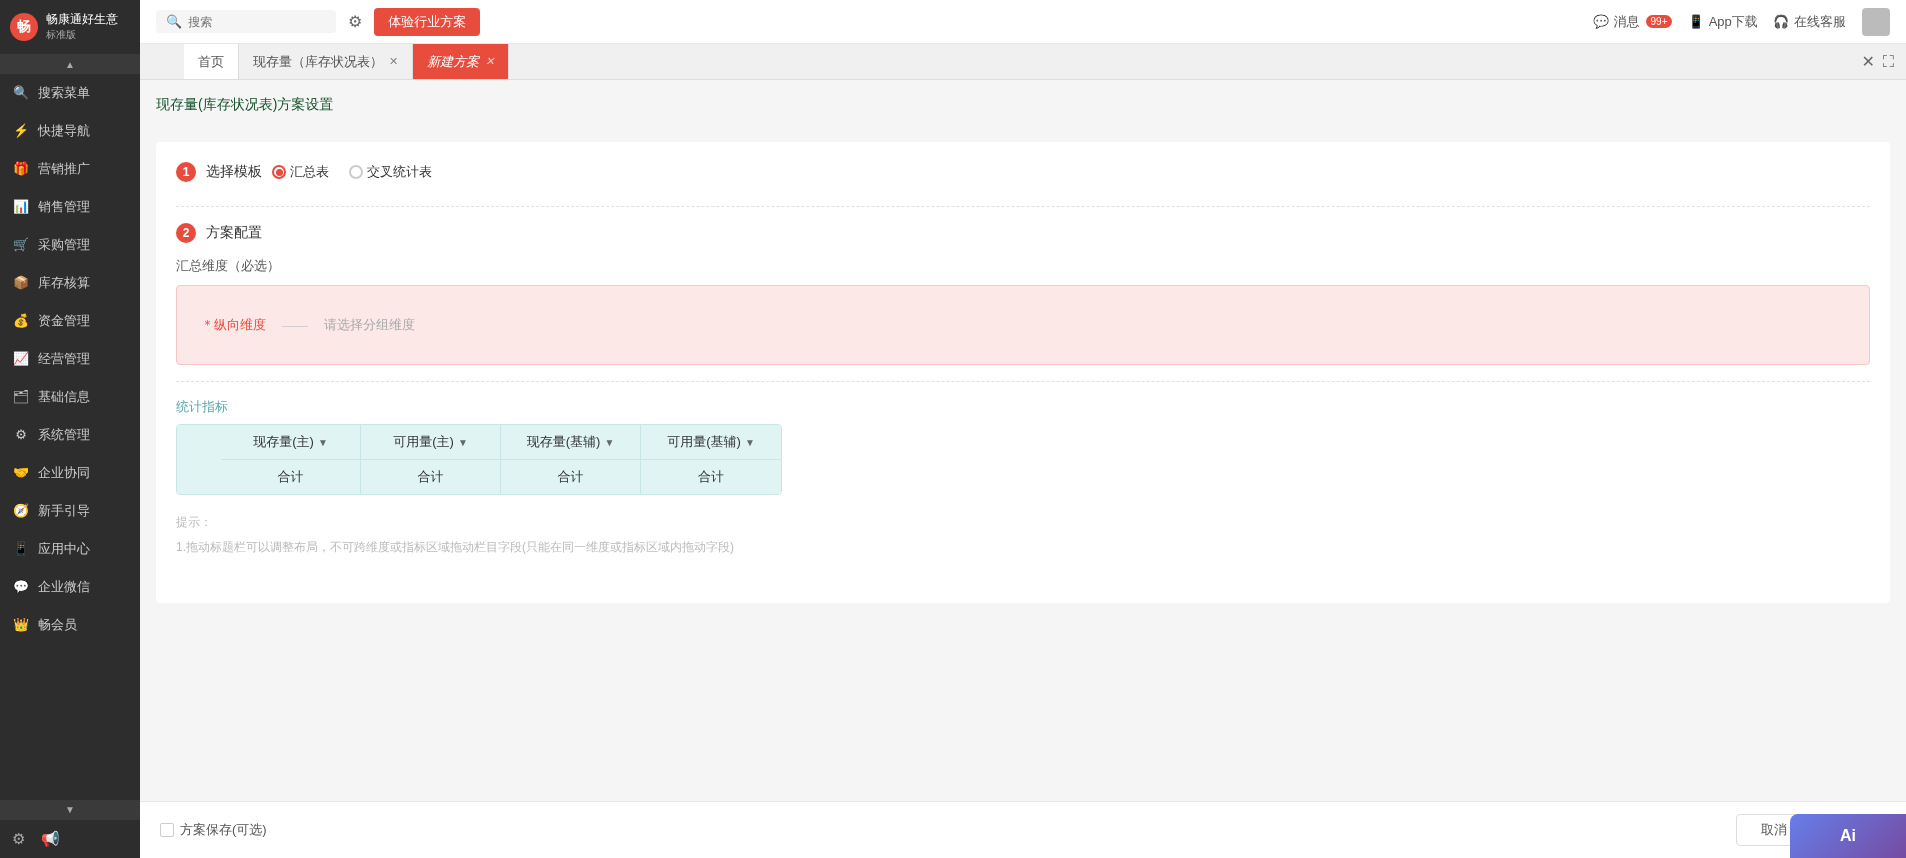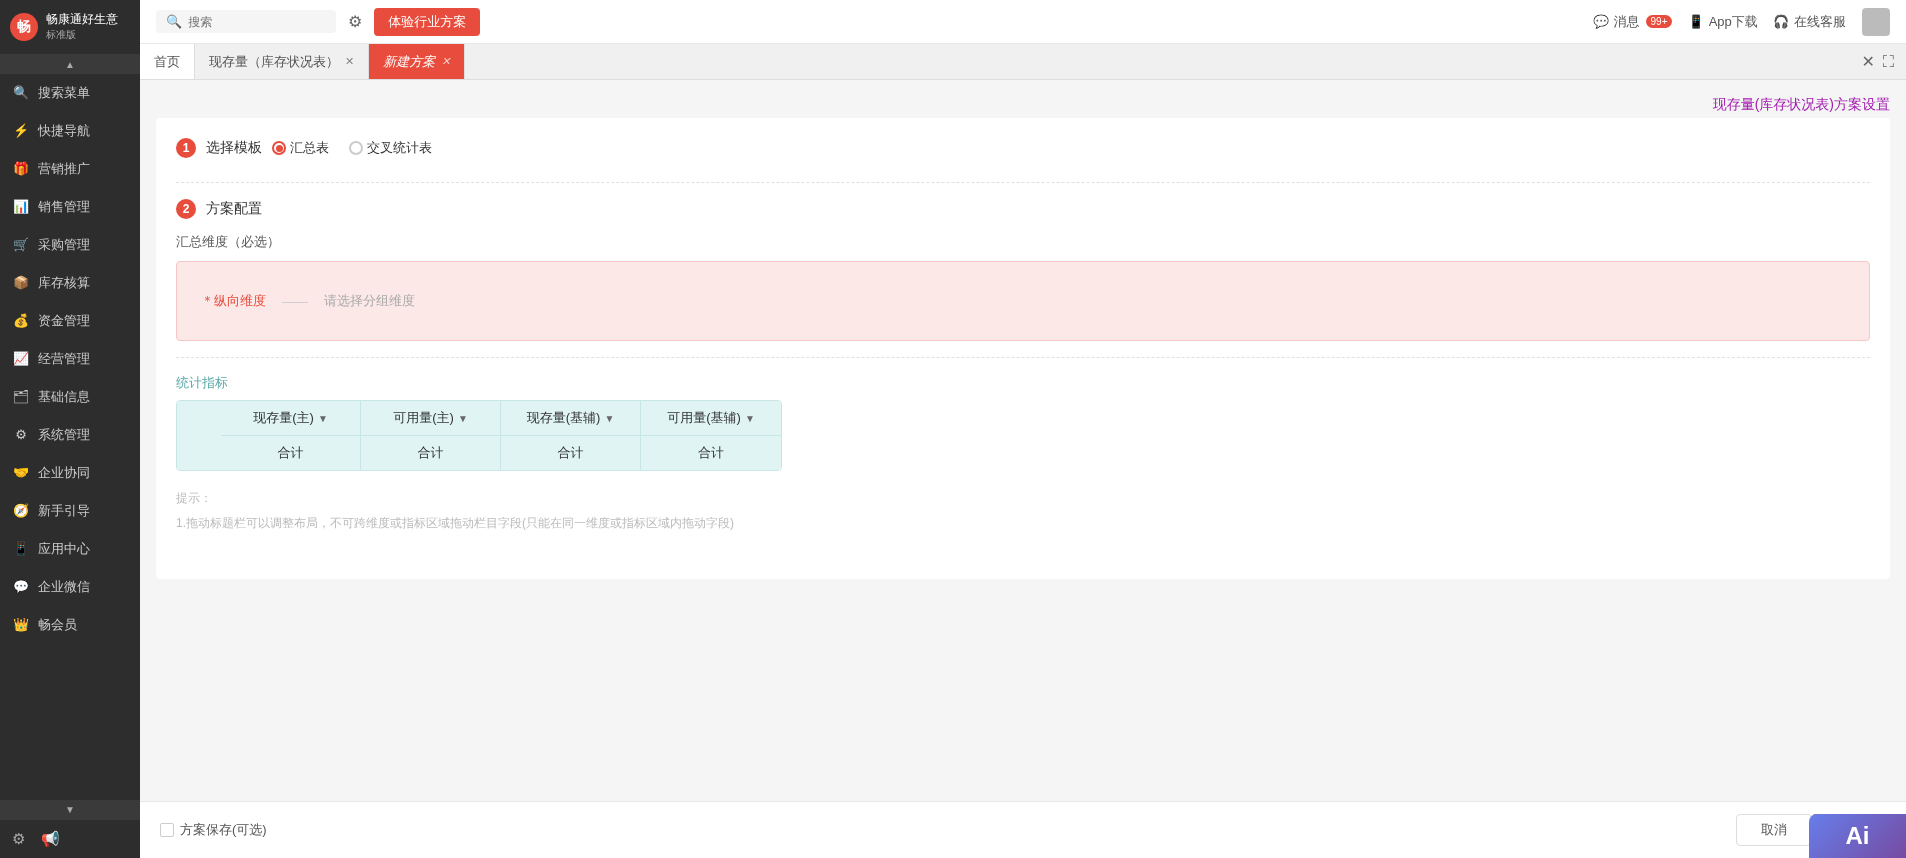--- a/index.html
+++ b/index.html
@@ -101,20 +101,21 @@
     .topbar-avatar {
       width: 28px; height: 28px; background: #bbb; border-radius: 4px;
     }
 
     
     .tabbar {
       background: #f0f0f0;
       display: flex; align-items: center;
       height: 36px; flex-shrink: 0;
       border-bottom: 1px solid #ddd;
+      padding-left: 44px;
     }
     .tab {
       display: flex; align-items: center; gap: 6px;
       padding: 0 14px; height: 100%; font-size: 13px;
       cursor: pointer; color: #555; border-right: 1px solid #ddd;
       background: #f0f0f0;
     }
     .tab.active {
       background: #e74c3c; color: #ffffff; font-style: italic;
     }
@@ -122,21 +123,21 @@
     .tab-home { background: #fff; }
 
     .tabbar-right { margin-left: auto; display: flex; gap: 8px; padding-right: 12px; }
     .tabbar-icon-btn { background: none; border: none; font-size: 16px; color: #666; cursor: pointer; }
 
     
     .content {
       flex: 1; overflow-y: auto; background: #f5f5f5; padding: 16px;
     }
 
-    .page-title { font-size: 14px; color: #a21caf; margin-bottom: 4px; text-align: right; }
+    .page-title { font-size: 14px; color: #14532d; margin-bottom: 28px; }
 
     .card {
       background: #fff; border-radius: 4px; padding: 20px;
     }
 
     
     .step-section { margin-bottom: 24px; }
     .step-header {
       display: flex; align-items: center; gap: 10px; margin-bottom: 14px;
     }
@@ -227,22 +228,22 @@
     .btn-query {
       background: #e74c3c; border: none; border-radius: 4px;
       padding: 6px 24px; font-size: 13px; color: #fff; cursor: pointer;
     }
 
     
     .ai-badge {
       position: fixed;
       right: 0; bottom: 0;
       background: linear-gradient(135deg, #667eea, #764ba2);
-      color: #fff; font-size: 24px; font-weight: bold;
-      width: 97px; height: 44px;
+      color: #fff; font-size: 16px; font-weight: bold;
+      width: 116px; height: 44px;
       display: flex; align-items: center; justify-content: center;
       border-radius: 8px 0 0 0;
       cursor: pointer;
     }
   </style>
 </head>
 <body>
 
 <div class="sidebar">
   <div class="sidebar-logo">

